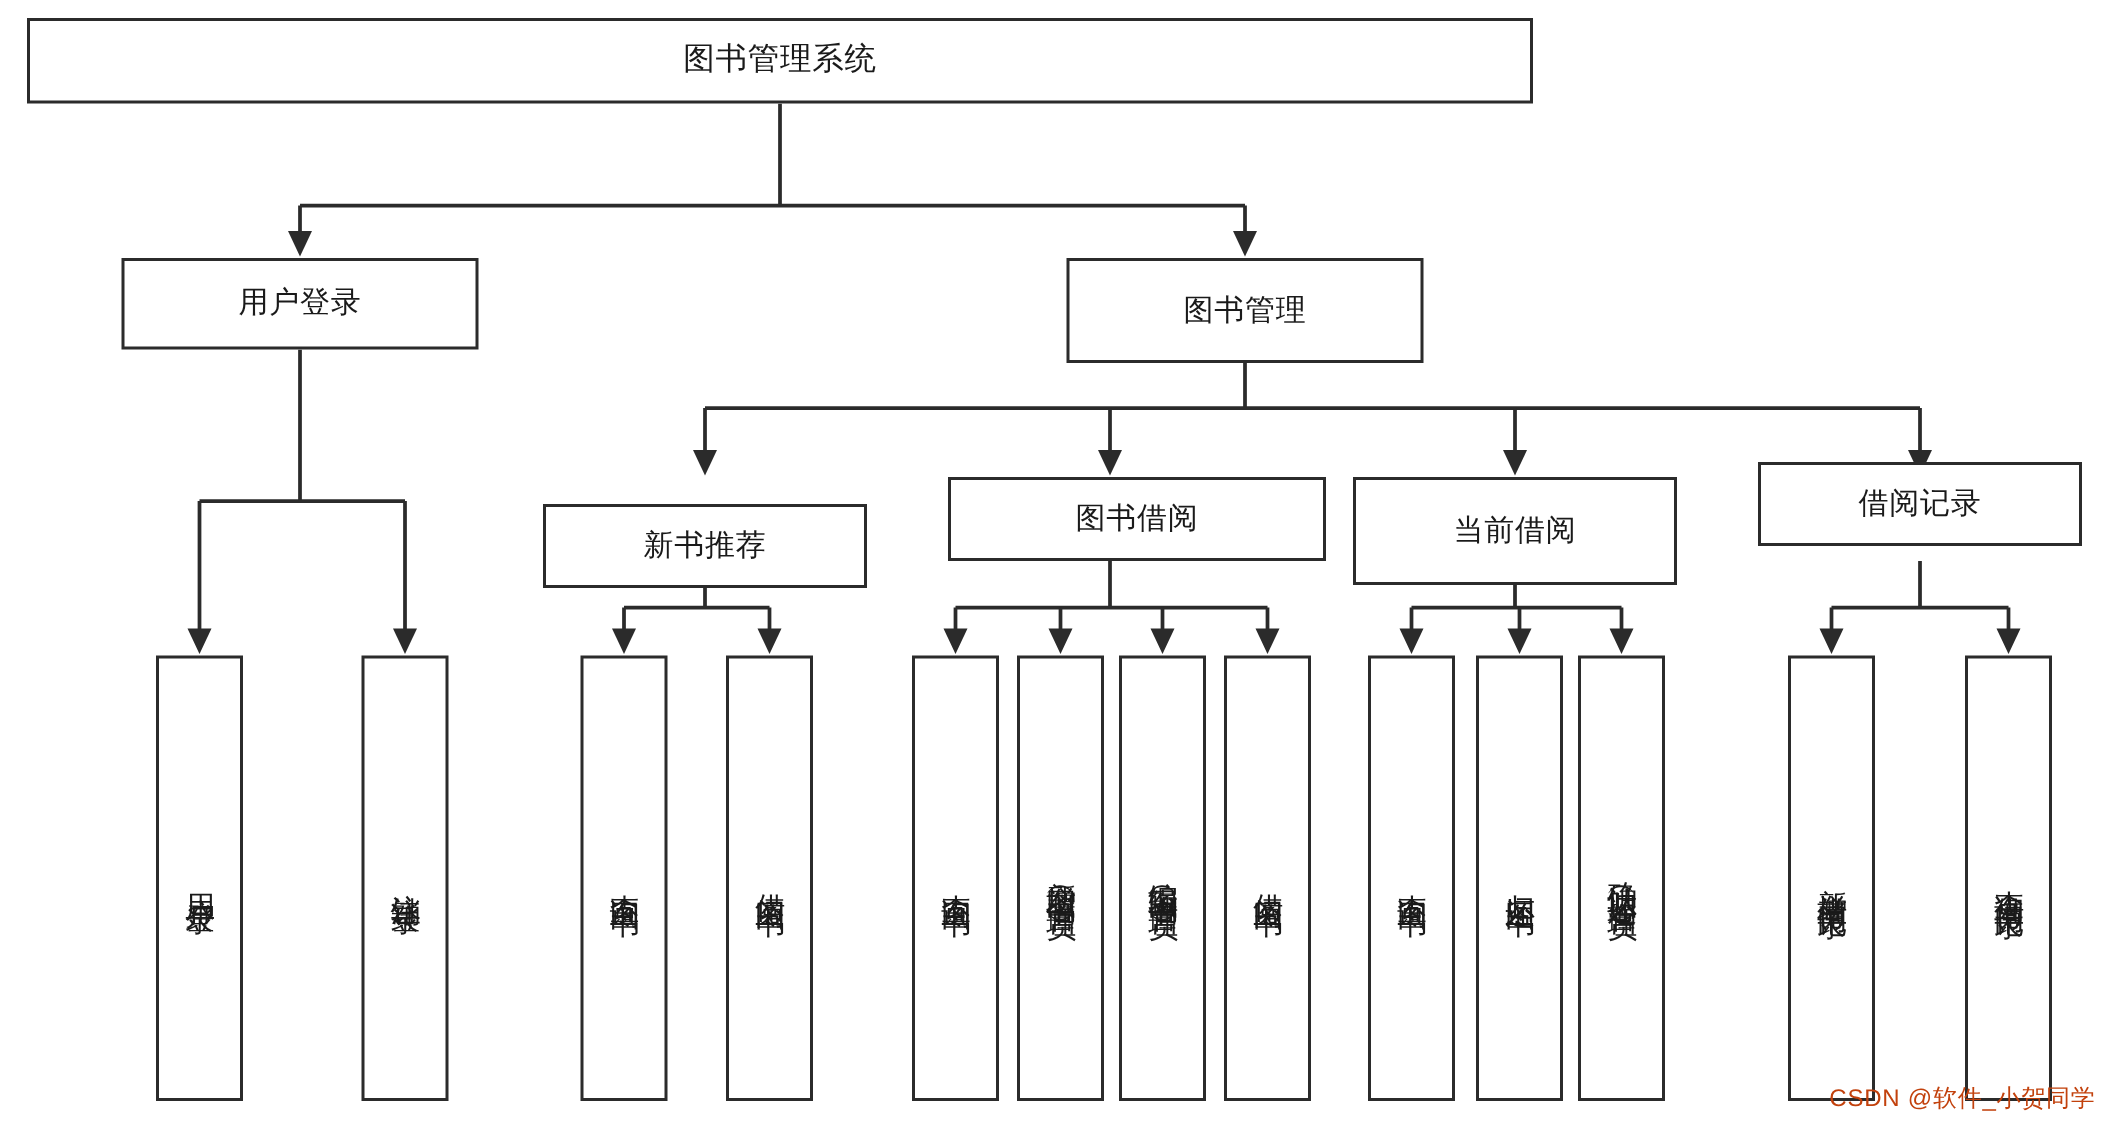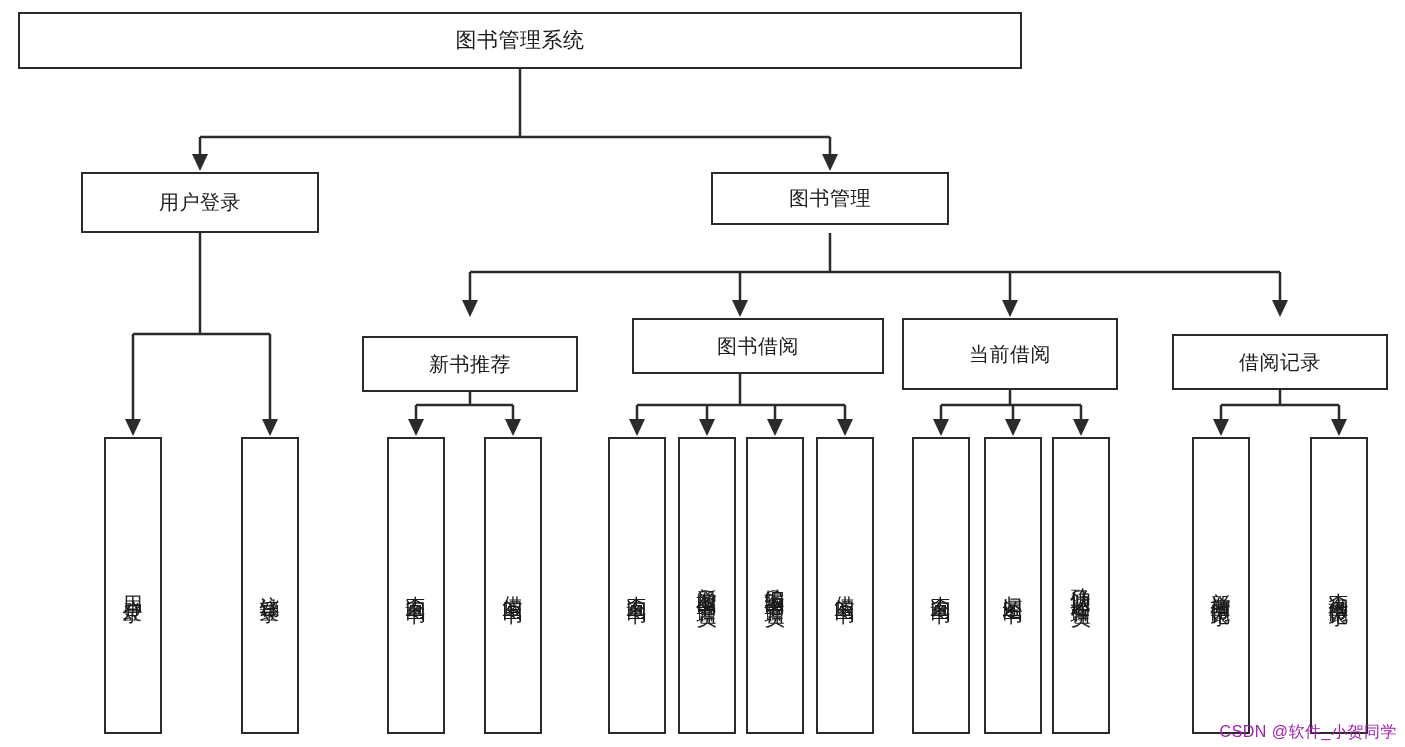--- a/index.html
+++ b/index.html
@@ -55,21 +55,21 @@
     white-space: nowrap;
     letter-spacing: 3px;
     line-height: 1;
     max-height: 270px;
   }
   #watermark {
     position: absolute;
     right: 8px;
     bottom: 4px;
     font-size: 16px;
-    color: #a21caf;
+    color: #c2410c;
     letter-spacing: 0.5px;
     z-index: 3;
     white-space: nowrap;
     font-family: "Liberation Sans", "DejaVu Sans", sans-serif;
   }
 </style>
 </head>
 <body>
 
 <div id="canvas">
@@ -129,33 +129,33 @@
       <polygon points="1331,419 1347,419 1339,436" fill="#2b2b2b"></polygon>
     </svg>
 
   <div id="nodes-layer">
       <div class="node root" style="left: 18px; top: 12px; width: 1004px; height: 57px;">
         <span class="label">图书管理系统</span>
       </div>
       <div class="node lvl2" style="left: 81px; top: 172px; width: 238px; height: 61px;">
         <span class="label">用户登录</span>
       </div>
-      <div class="node lvl2" style="left: 711px; top: 172px; width: 238px; height: 53px; justify-content: center;">
+      <div class="node lvl2" style="left: 711px; top: 172px; width: 238px; height: 70px; justify-content: center;">
         <span class="label">图书管理</span>
       </div>
       <div class="node lvl3" style="left: 362px; top: 336px; width: 216px; height: 56px;">
         <span class="label">新书推荐</span>
       </div>
       <div class="node lvl3" style="left: 632px; top: 318px; width: 252px; height: 56px;">
         <span class="label">图书借阅</span>
       </div>
       <div class="node lvl3" style="left: 902px; top: 318px; width: 216px; height: 72px;">
         <span class="label">当前借阅</span>
       </div>
-      <div class="node lvl3" style="left: 1172px; top: 334px; width: 216px; height: 56px;">
+      <div class="node lvl3" style="left: 1172px; top: 308px; width: 216px; height: 56px;">
         <span class="label">借阅记录</span>
       </div>
       <div class="node leaf" style="left: 104px; top: 437px; width: 58px; height: 297px;">
         <span class="label">用户登录</span>
       </div>
       <div class="node leaf" style="left: 241px; top: 437px; width: 58px; height: 297px;">
         <span class="label">注销登录</span>
       </div>
       <div class="node leaf" style="left: 387px; top: 437px; width: 58px; height: 297px;">
         <span class="label">查询图书</span>

